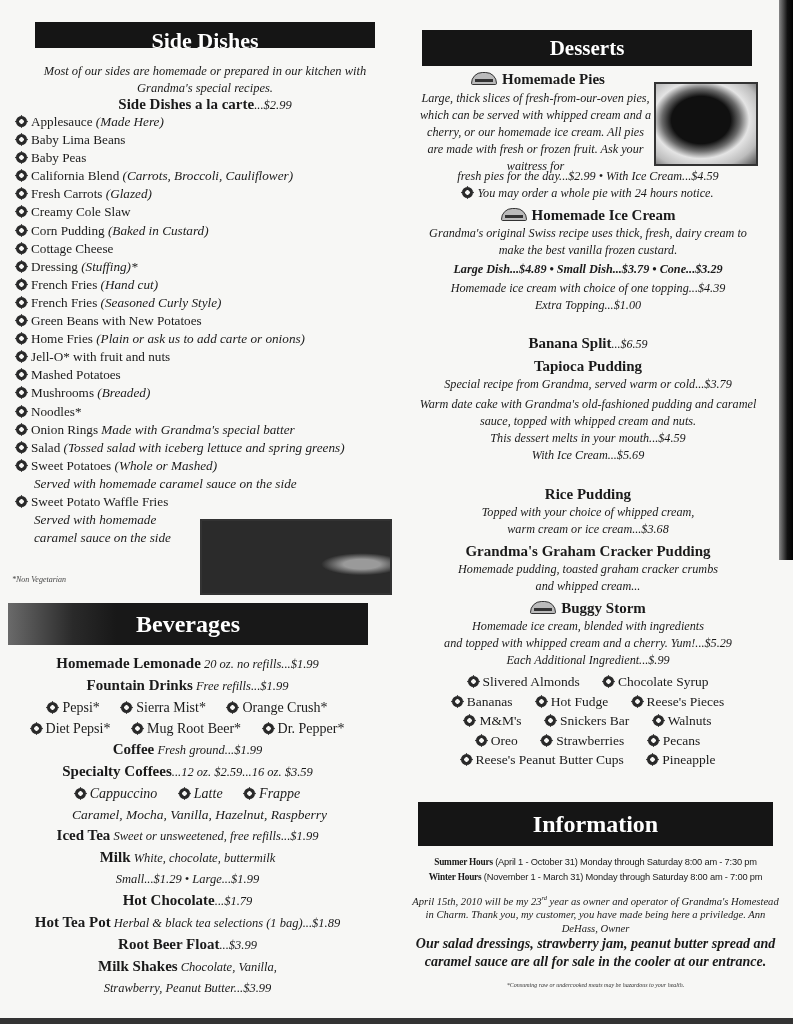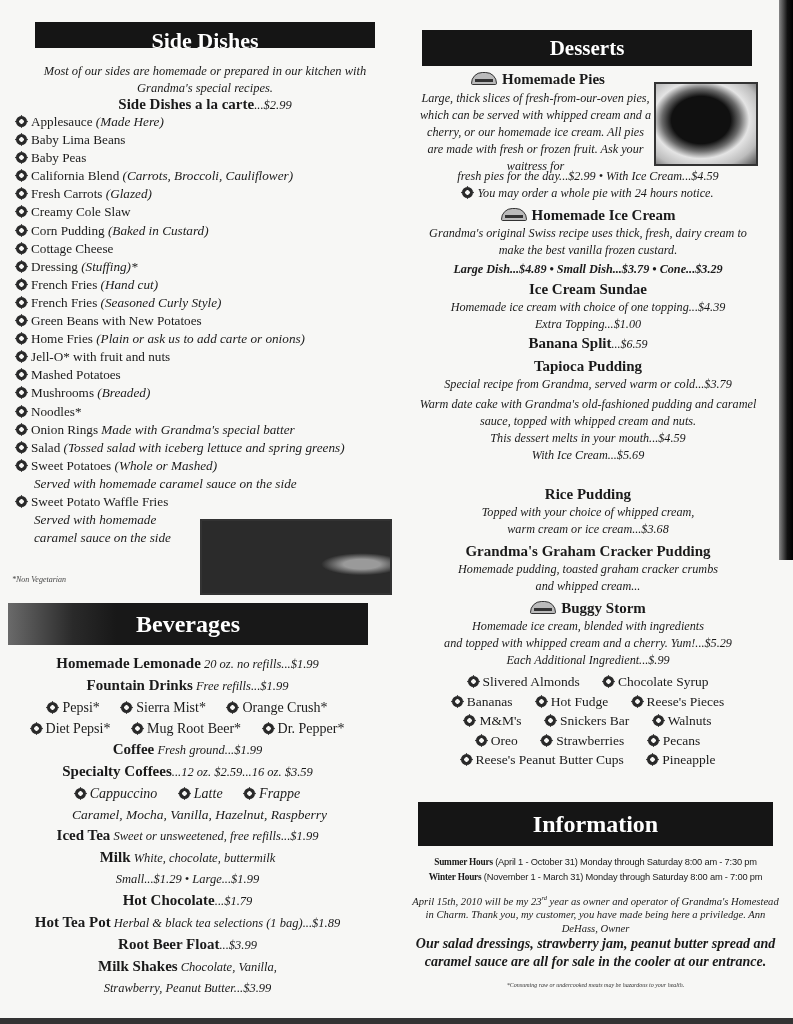--- a/index.html
+++ b/index.html
@@ -185,21 +185,20 @@
       <div class="des-desc"><span class="flower"></span><span>You may order a whole pie with 24 hours notice.</span></div>
     </div>
 
     <div class="des-block" style="top:206px;">
       <div class="des-title"><span class="buggy-icon"></span><span>Homemade Ice Cream</span></div>
       <div class="des-desc" style="padding:0 12px;">Grandma's original Swiss recipe uses thick, fresh, dairy cream to make the best vanilla frozen custard.</div>
       <div class="des-desc" style="margin-top:2px;font-weight:bold;">Large Dish...$4.89 • Small Dish...$3.79 • Cone...$3.29</div>
     </div>
 
     <div class="des-block" style="top:280px;">
-      <div class="des-title">Ice Cream Sundae</div>
       <div class="des-desc">Homemade ice cream with choice of one topping...$4.39</div>
       <div class="des-desc">Extra Topping...$1.00</div>
     </div>
 
     <div class="des-block" style="top:334px;">
       <div class="des-title"><span>Banana Split</span><span class="it" style="font-weight:normal;font-size:12px;">...$6.59</span></div>
     </div>
 
     <div class="des-block" style="top:357px;">
       <div class="des-title">Tapioca Pudding</div>

